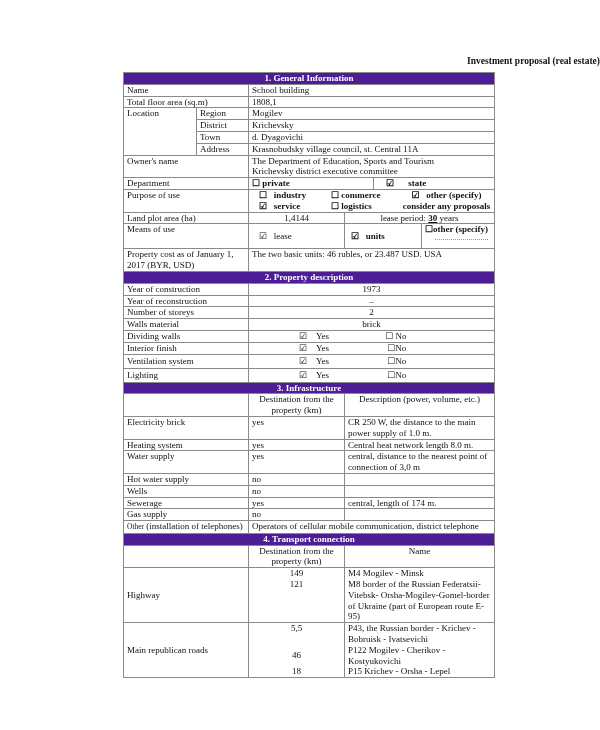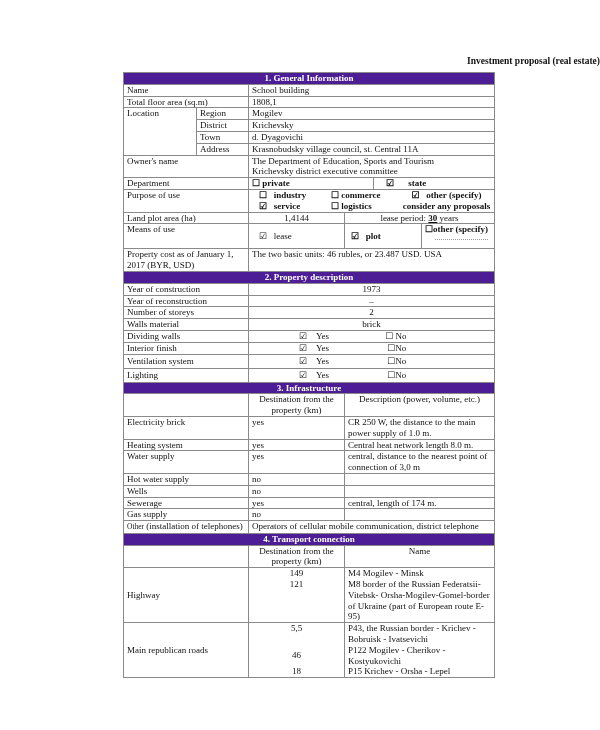--- a/index.html
+++ b/index.html
@@ -133,21 +133,21 @@
   <tr style="height:24px">
     <td colspan="2">Means of use</td>
     <td class="mid" style="padding-left:10px">
       <span class="cb">☑</span>&nbsp;&nbsp;&nbsp;<span>lease</span>
     </td>
     <td style="padding:0">
       <table class="inner" style="height:24px">
             <tbody>
               <tr>
         <td class="mid" style="width:70px;padding-left:6px!important;border-right:1px solid #8a8a8a!important">
-          <span class="cb">☑</span>&nbsp;&nbsp;&nbsp;<span>plot</span>
+          <span class="cb">☑</span>&nbsp;&nbsp;&nbsp;<span>units</span>
         </td>
         <td style="padding-left:3px!important">
           <span class="cb">☐</span><span>other (specify)</span>
           <span class="dots"></span>
         </td>
       </tr>
             </tbody>
           </table>
     </td>
   </tr>

